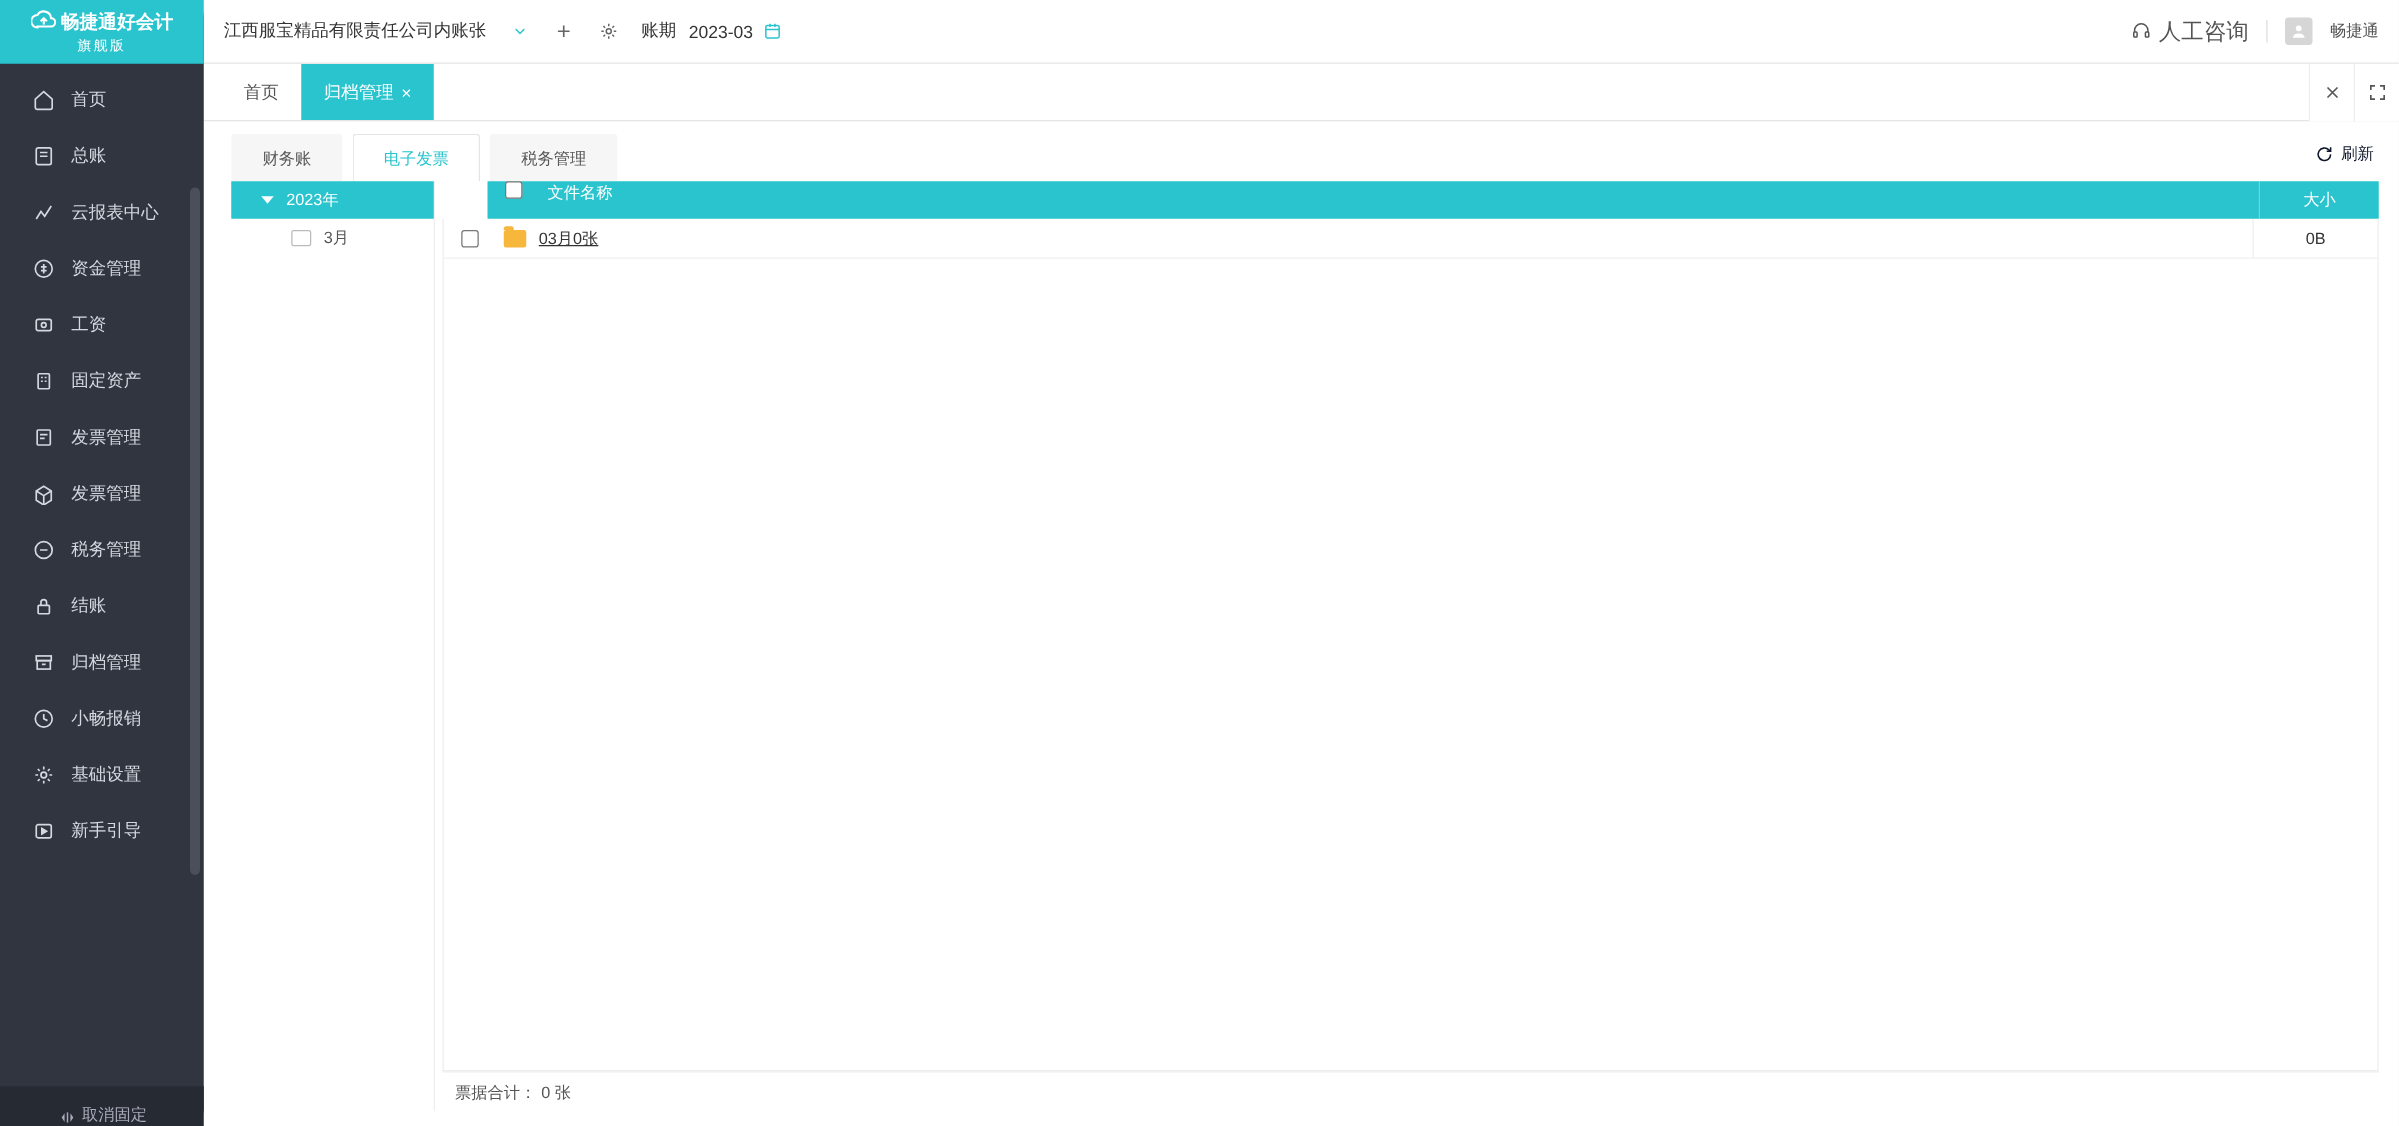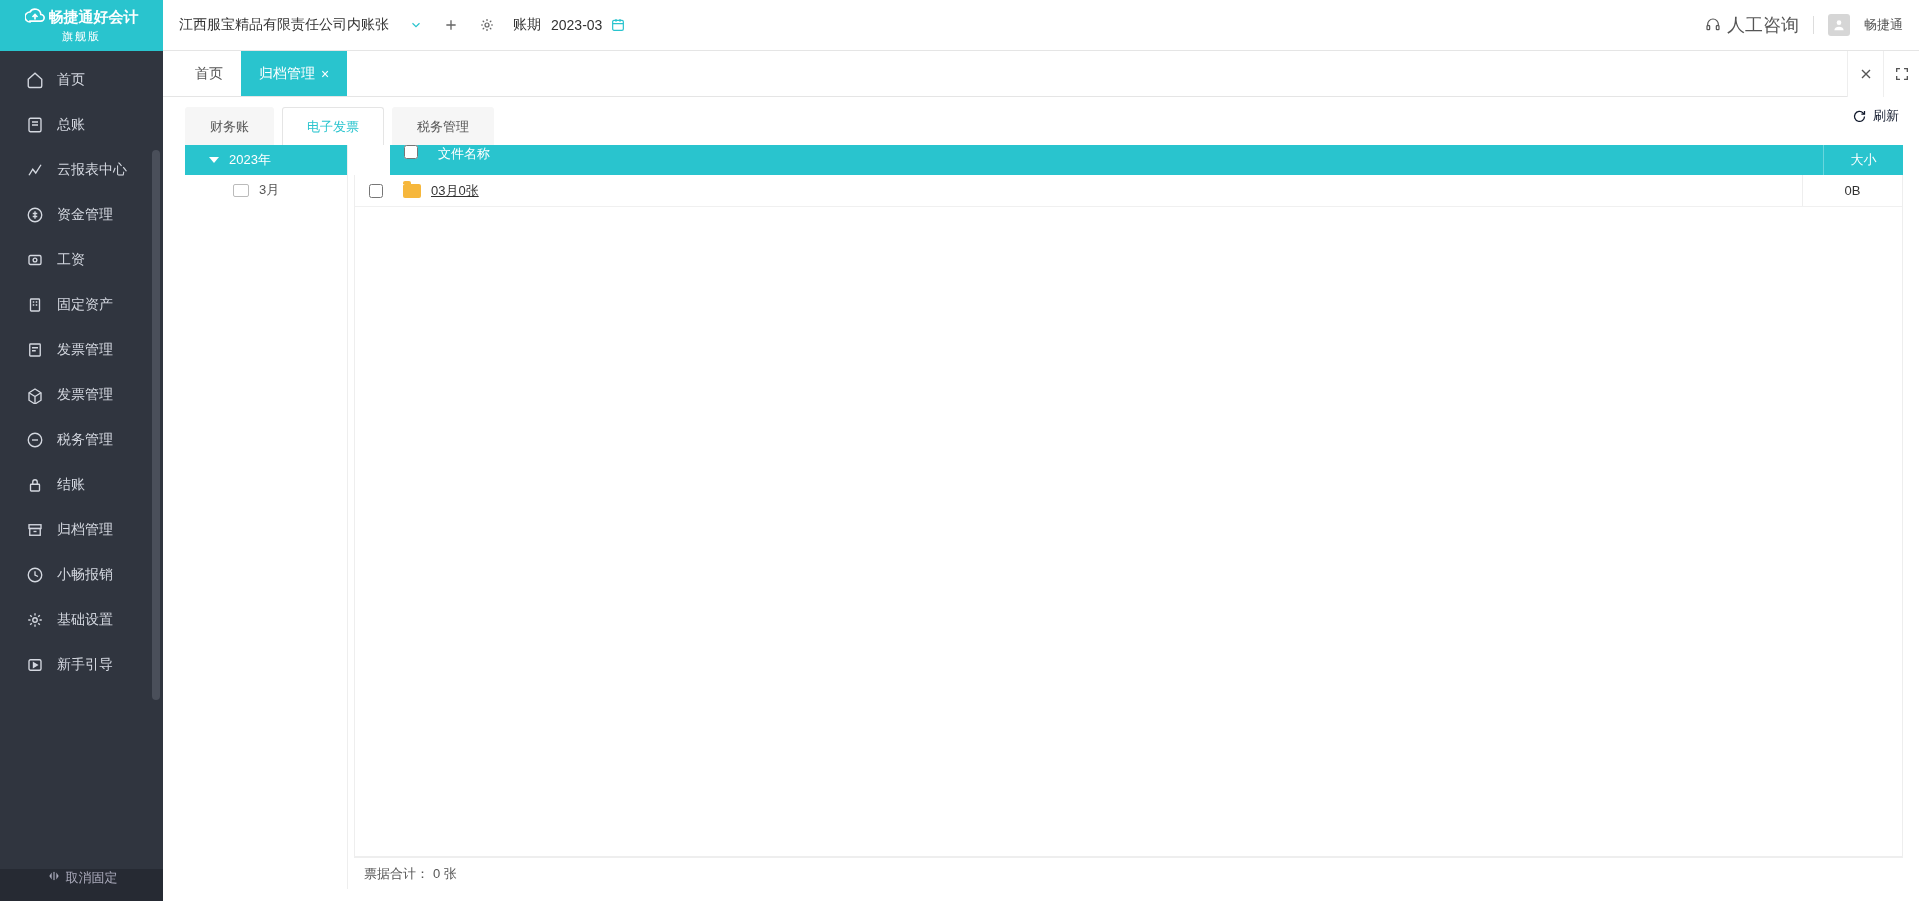--- a/index.html
+++ b/index.html
@@ -7,21 +7,21 @@
 
 
 .sidebar { position: absolute; left: 0; top: 0; width: 163px; height: 100%; background: #30353f; color: #b8bcc4; z-index: 10; border-radius: 14px; }
 .brand { width: 163px; height: 51px; background: #29c4ce; display: flex; flex-direction: column; align-items: center; justify-content: center; color: #fff; }
 .brand-row { display: flex; align-items: center; font-size: 15px; font-weight: bold; }
 .brand-sub { font-size: 11px; letter-spacing: 2px; margin-top: 2px; }
 .brand-logo { width: 20px; height: 20px; margin-right: 4px; display: inline-flex; align-items: center; justify-content: center; }
 .nav { margin-top: 6px; }
 .nav-item { height: 45px; display: flex; align-items: center; padding-left: 25px; cursor: pointer; font-size: 14px; color: #d4d8e0; }
 .nav-icon { width: 20px; height: 20px; margin-right: 12px; display: inline-flex; align-items: center; justify-content: center; color: #d4d8e0; }
-.sidebar-footer { position: absolute; bottom: 0; left: 0; width: 163px; height: 32px; background: #262a33; display: flex; align-items: flex-start; justify-content: center; font-size: 13px; color: #aab; cursor: pointer; }
+.sidebar-footer { position: absolute; bottom: 0; left: 0; width: 163px; height: 32px; background: #262a33; display: flex; align-items: flex-end; justify-content: center; font-size: 13px; color: #aab; cursor: pointer; }
 .sidebar-scroll { position: absolute; right: 3px; top: 150px; width: 8px; height: 550px; background: #4a4f5a; border-radius: 4px; }
 
 
 .header { position: absolute; left: 163px; top: 0; right: 0; height: 51px; background: #fff; display: flex; align-items: center; padding: 0 16px; border-bottom: 1px solid #e5e5e5; z-index: 5; }
 .company { font-size: 14px; color: #333; max-width: 240px; white-space: nowrap; overflow: hidden; }
 .dd-icon { margin-left: 20px; color: #29c4ce; cursor: pointer; }
 .hdr-btn { margin-left: 20px; color: #666; cursor: pointer; display: inline-flex; }
 .period-label { margin-left: 18px; font-size: 14px; color: #333; }
 .period-value { margin-left: 10px; font-size: 14px; color: #333; }
 .cal-icon { margin-left: 8px; color: #29c4ce; cursor: pointer; }
@@ -35,41 +35,41 @@
 
 .page-tabs { position: absolute; left: 163px; top: 51px; right: 0; height: 46px; background: #fff; border-bottom: 1px solid #e5e5e5; display: flex; align-items: stretch; padding-left: 14px; z-index: 4; }
 .page-tab { display: flex; align-items: center; padding: 0 18px; font-size: 14px; color: #555; cursor: pointer; }
 .page-tab.active { background: #29c4ce; color: #fff; }
 .tab-close { margin-left: 6px; font-size: 14px; }
 .page-tabs-right { position: absolute; right: 0; top: 0; height: 46px; display: flex; }
 .page-tab-btn { width: 36px; height: 46px; border-left: 1px solid #eee; background: #fff; display: flex; align-items: center; justify-content: center; color: #555; cursor: pointer; }
 
 
 .content { position: absolute; left: 163px; top: 97px; right: 0; bottom: 0; background: #fff; padding: 10px 16px 12px 22px; display: flex; flex-direction: column; }
-.sub-tabs-row { display: flex; align-items: flex-start; height: 38px; }
+.sub-tabs-row { display: flex; align-items: center; height: 38px; }
 .sub-tab { height: 38px; display: flex; align-items: center; padding: 0 24px; font-size: 13px; color: #555; cursor: pointer; border: 1px solid transparent; border-bottom: none; margin-right: 8px; background: #f6f6f6; border-radius: 3px 3px 0 0; }
 .sub-tab.active { background: #fff; color: #29c4ce; border-color: #e5e5e5; }
 .refresh-wrap { margin-left: auto; display: flex; align-items: center; font-size: 13px; color: #0f172a; cursor: pointer; padding: 0 4px 6px 0; }
 
 .main-row { display: flex; flex: 1; margin-top: 0; min-height: 0; }
 
 
 .tree { width: 163px; background: #fff; border-right: 1px solid #eee; }
 .tree-year { background: #29c4ce; color: #fff; height: 30px; display: flex; align-items: center; padding-left: 24px; font-size: 13px; cursor: pointer; }
 .tree-year .tri { margin-right: 10px; display: inline-block; width: 0; height: 0; border-left: 5px solid transparent; border-right: 5px solid transparent; border-top: 6px solid #fff; }
 .tree-month { height: 30px; display: flex; align-items: center; padding-left: 48px; font-size: 13px; color: #555; cursor: pointer; }
 .tree-folder { width: 16px; height: 13px; border: 1px solid #bbb; border-radius: 2px; margin-right: 10px; }
 
 
 .file-area { flex: 1; display: flex; flex-direction: column; margin-left: 6px; min-height: 0; }
 .file-header { height: 30px; background: #29c4ce; color: #fff; display: flex; align-items: flex-start; font-size: 13px; margin-left: 36px; }
 .fh-check { width: 42px; display: flex; justify-content: center; }
 .fh-check input, .fr-check input { width: 14px; height: 14px; }
 .fh-name { flex: 1; padding-left: 6px; }
-.fh-size { width: 80px; text-align: center; border-left: 1px solid rgba(255,255,255,0.3); height: 100%; display: flex; align-items: center; justify-content: center; font-family: Liberation Serif, serif; }
+.fh-size { width: 96px; text-align: center; border-left: 1px solid rgba(255,255,255,0.3); height: 100%; display: flex; align-items: center; justify-content: center; font-family: Liberation Serif, serif; }
 .file-row { height: 32px; display: flex; align-items: center; font-size: 13px; color: #333; border-bottom: 1px solid #f0f0f0; }
 .fr-check { width: 42px; display: flex; justify-content: center; }
 .fr-name { flex: 1; padding-left: 6px; display: flex; align-items: center; }
 .folder-icon { width: 18px; height: 14px; background: #f6b73c; border-radius: 2px; margin-right: 10px; position: relative; }
 .folder-icon::before { content: ''; position: absolute; top: -3px; left: 0; width: 8px; height: 3px; background: #f6b73c; border-radius: 2px 2px 0 0; }
 .fr-name a { color: #333; text-decoration: underline; cursor: pointer; }
 .fr-size { width: 100px; text-align: center; border-left: 1px solid #eee; height: 100%; display: flex; align-items: center; justify-content: center; }
 
 .file-body { flex: 1; overflow: auto; border: 1px solid #eee; border-top: none; }
 

